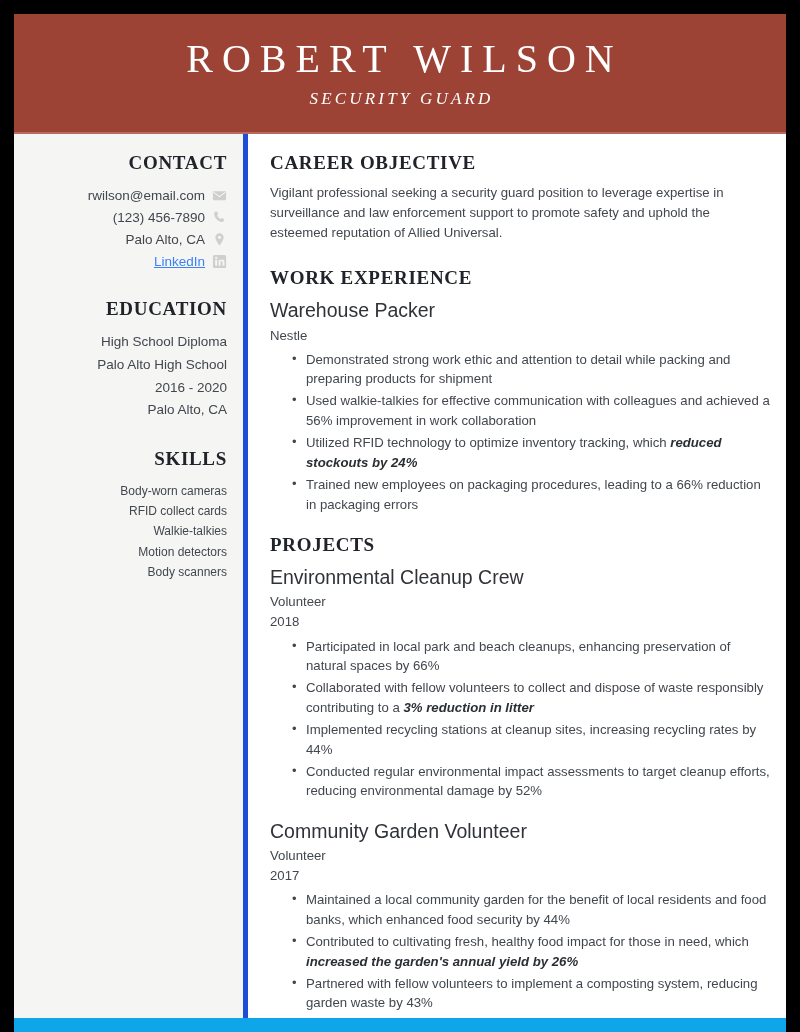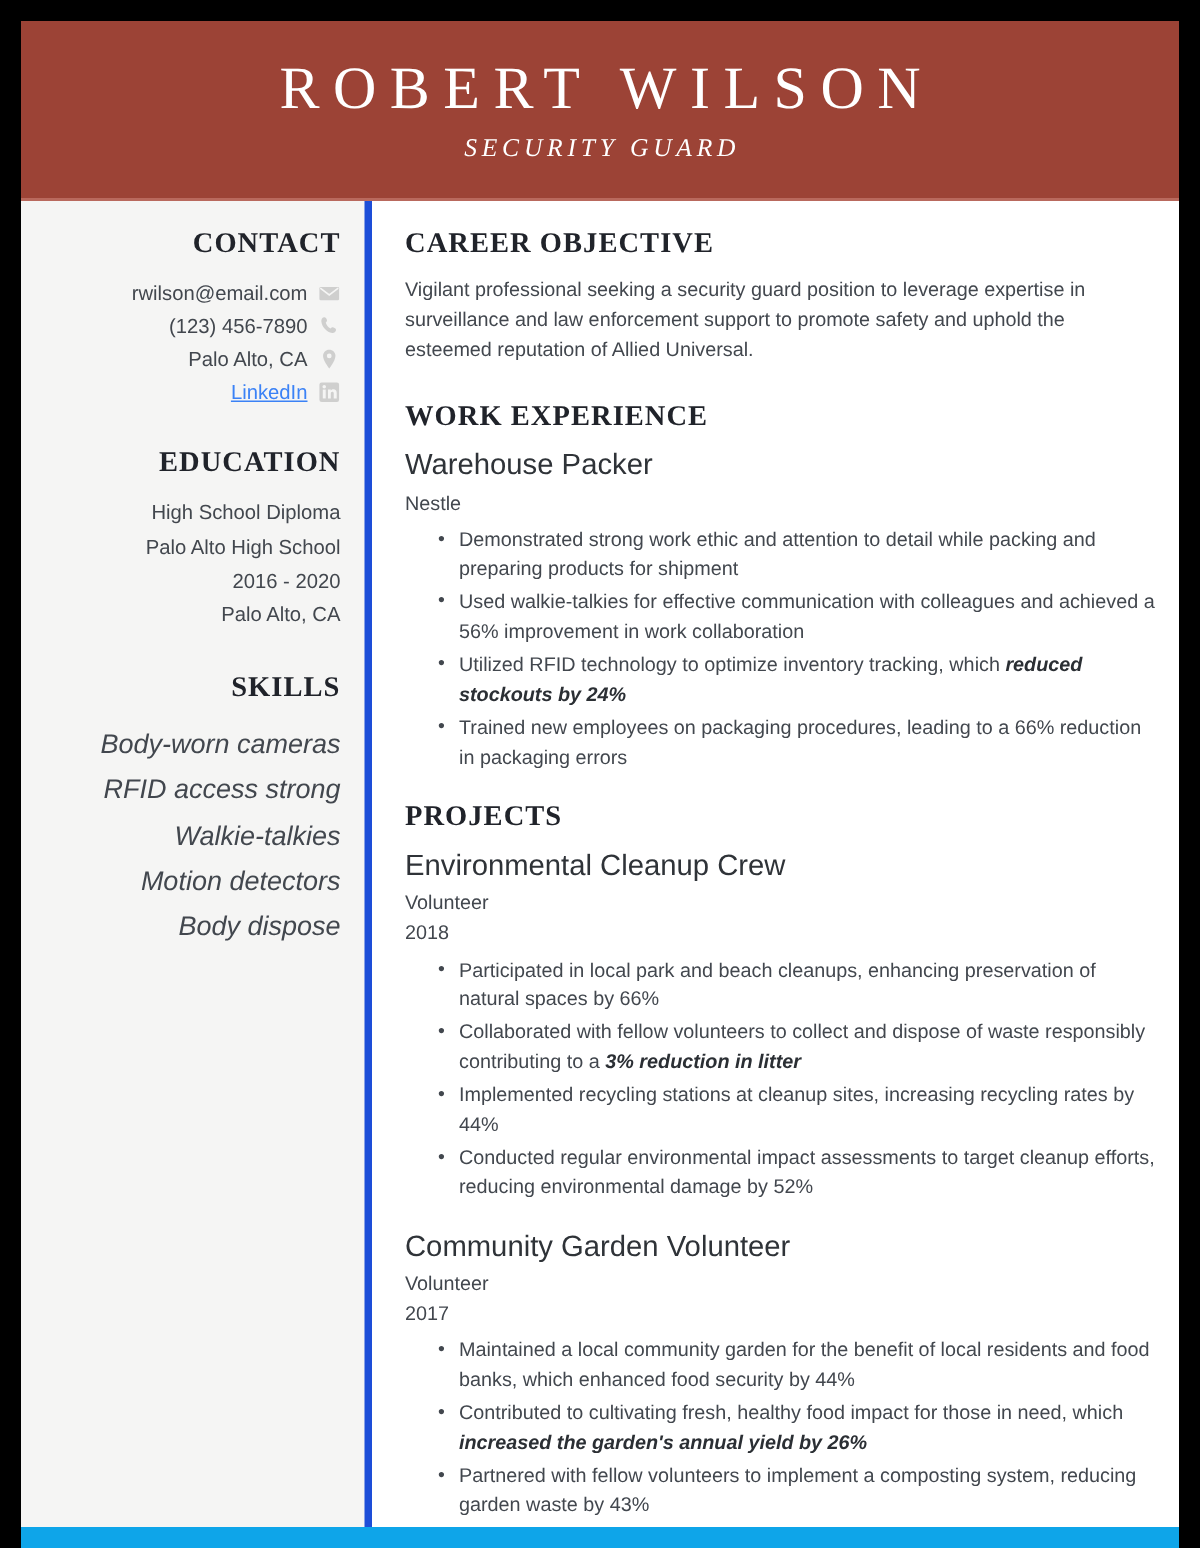--- a/index.html
+++ b/index.html
@@ -109,24 +109,23 @@
     text-decoration: underline;
   }
 
   .side-block { margin-top: 26px; }
   .side-line {
     font-size: 13.5px;
     color: #42474e;
     line-height: 1.68;
   }
   .skill-line {
-    font-size: 18px;
+    font-size: 12px;
     color: #42474e;
     line-height: 1.68;
-    font-style: italic;
   }
 
   
   .objective {
     font-size: 13.2px;
     color: #42474e;
     line-height: 1.52;
     margin-bottom: 24px;
   }
   .block { margin-bottom: 4px; }
@@ -239,24 +238,24 @@
         <div class="sec-head">EDUCATION</div>
         <div class="side-line">High School Diploma</div>
         <div class="side-line">Palo Alto High School</div>
         <div class="side-line">2016 - 2020</div>
         <div class="side-line">Palo Alto, CA</div>
       </div>
 
       <div class="side-block">
         <div class="sec-head">SKILLS</div>
         <div class="skill-line">Body-worn cameras</div>
-        <div class="skill-line">RFID access strong</div>
+        <div class="skill-line">RFID collect cards</div>
         <div class="skill-line">Walkie-talkies</div>
         <div class="skill-line">Motion detectors</div>
-        <div class="skill-line">Body dispose</div>
+        <div class="skill-line">Body scanners</div>
       </div>
 
     </div>
 
     <div class="main">
 
       <div>
         <div class="sec-head">CAREER OBJECTIVE</div>
         <div class="objective">Vigilant professional seeking a security guard position to leverage expertise in surveillance and law enforcement support to promote safety and uphold the esteemed reputation of Allied Universal.</div>
       </div>

